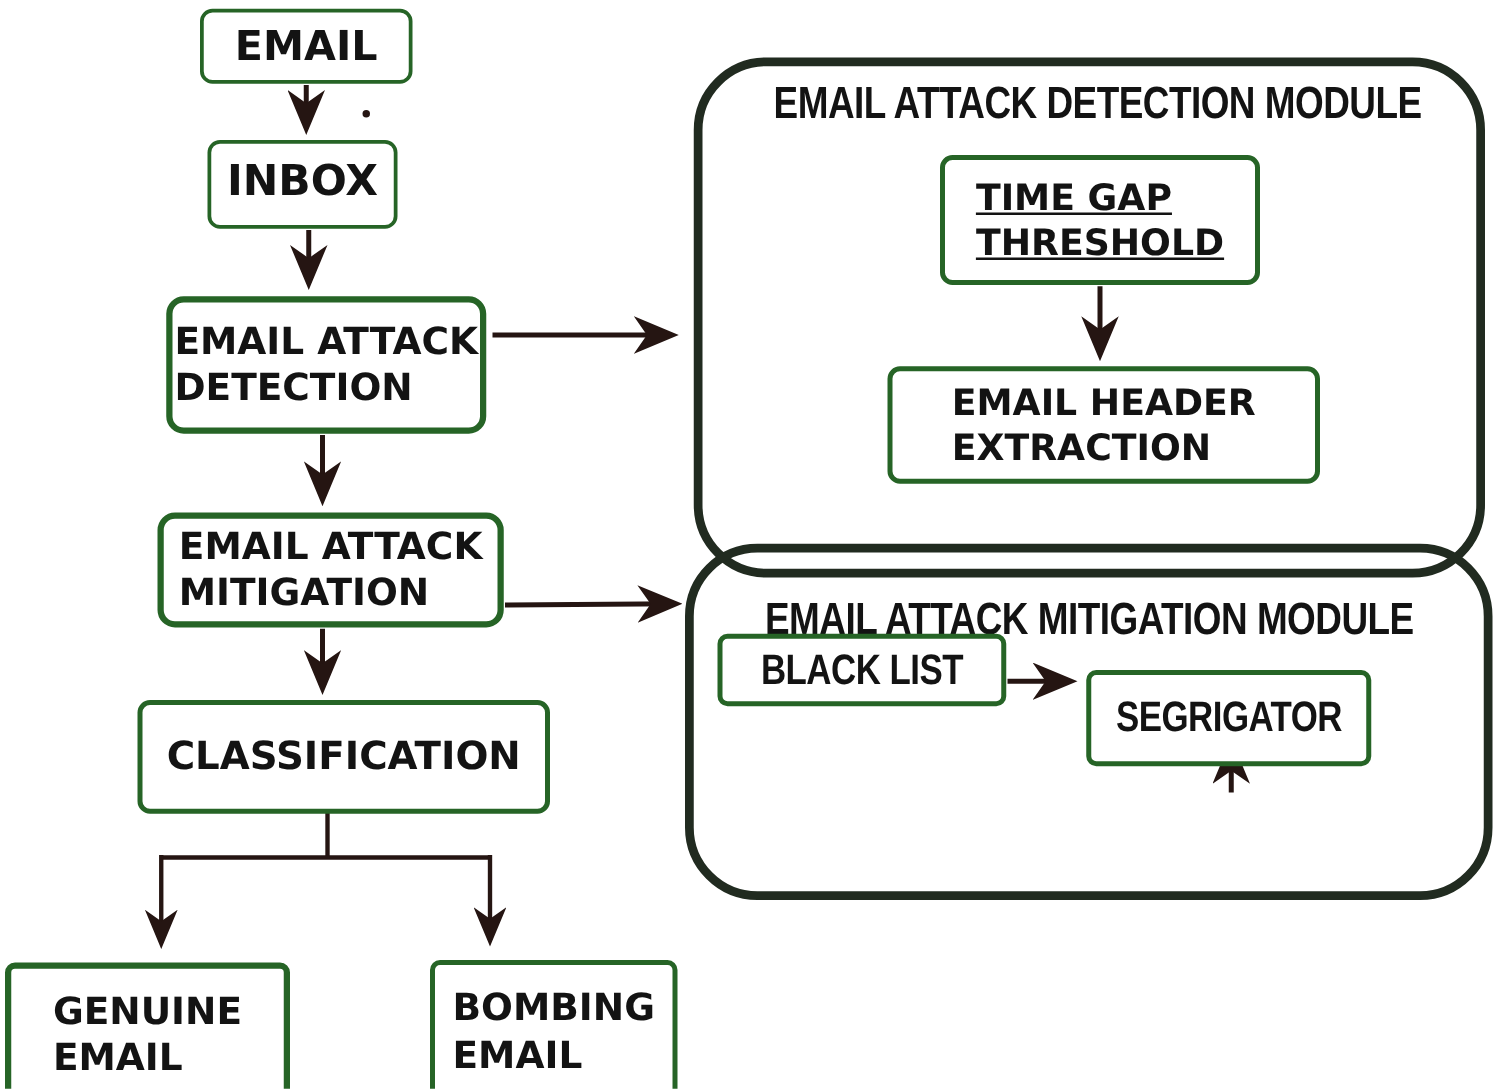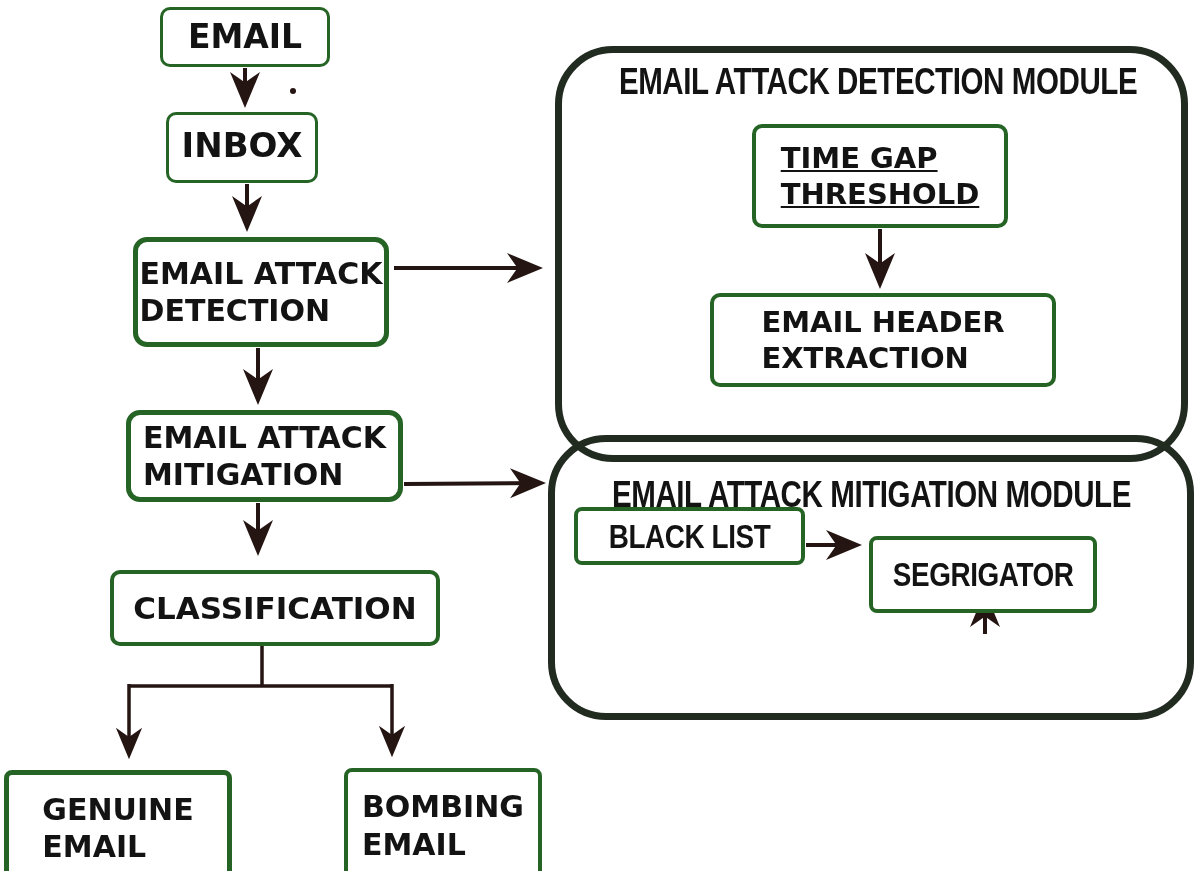--- a/index.html
+++ b/index.html
@@ -32,21 +32,21 @@
     position:absolute;left:0;width:100%;text-align:center;font-weight:bold;
     color:var(--text,#131313);white-space:nowrap;
   }
   .cond{display:inline-block;transform:scaleX(0.82);transform-origin:center;
     font-family:"Liberation Sans",sans-serif;letter-spacing:-0.5px;}
   
   #email{left:160px;top:7px;width:170px;height:60px;border-width:3px;font-size:33px;}
   #inbox{left:166px;top:112px;width:152px;height:71px;border-width:3px;font-size:34px;padding-bottom:4px;}
   #detection{left:133px;top:237px;width:256px;height:110px;border-width:5px;border-radius:14px;font-size:30px;}
   #mitigation{left:126px;top:410px;width:277px;height:92px;border-width:5px;border-radius:14px;font-size:30px;}
-  #classification{left:110px;top:560px;width:330px;height:76px;font-size:31px;margin-top:10px;}
+  #classification{left:110px;top:560px;width:330px;height:91px;font-size:31px;}
   #genuine{left:4px;top:770px;width:228px;height:116px;border-width:5px;border-radius:8px;font-size:30px;}
   #bombing{left:300px;top:768px;width:198px;height:115px;border-radius:8px;font-size:30px;margin-left:44px;}
   
   #detection-module{left:555px;top:46px;width:633px;height:416px;}
   #detection-module-title{top:8px;font-size:36px;}
   #time-gap{left:752px;top:124px;width:256px;height:104px;font-size:29px;text-decoration:underline;}
   #header-extraction{left:710px;top:293px;width:346px;height:94px;font-size:29px;}
   
   #mitigation-module{left:548px;top:435px;width:646px;height:285px;}
   #mitigation-module-title{top:18px;font-size:36px;margin-top:14px;}

